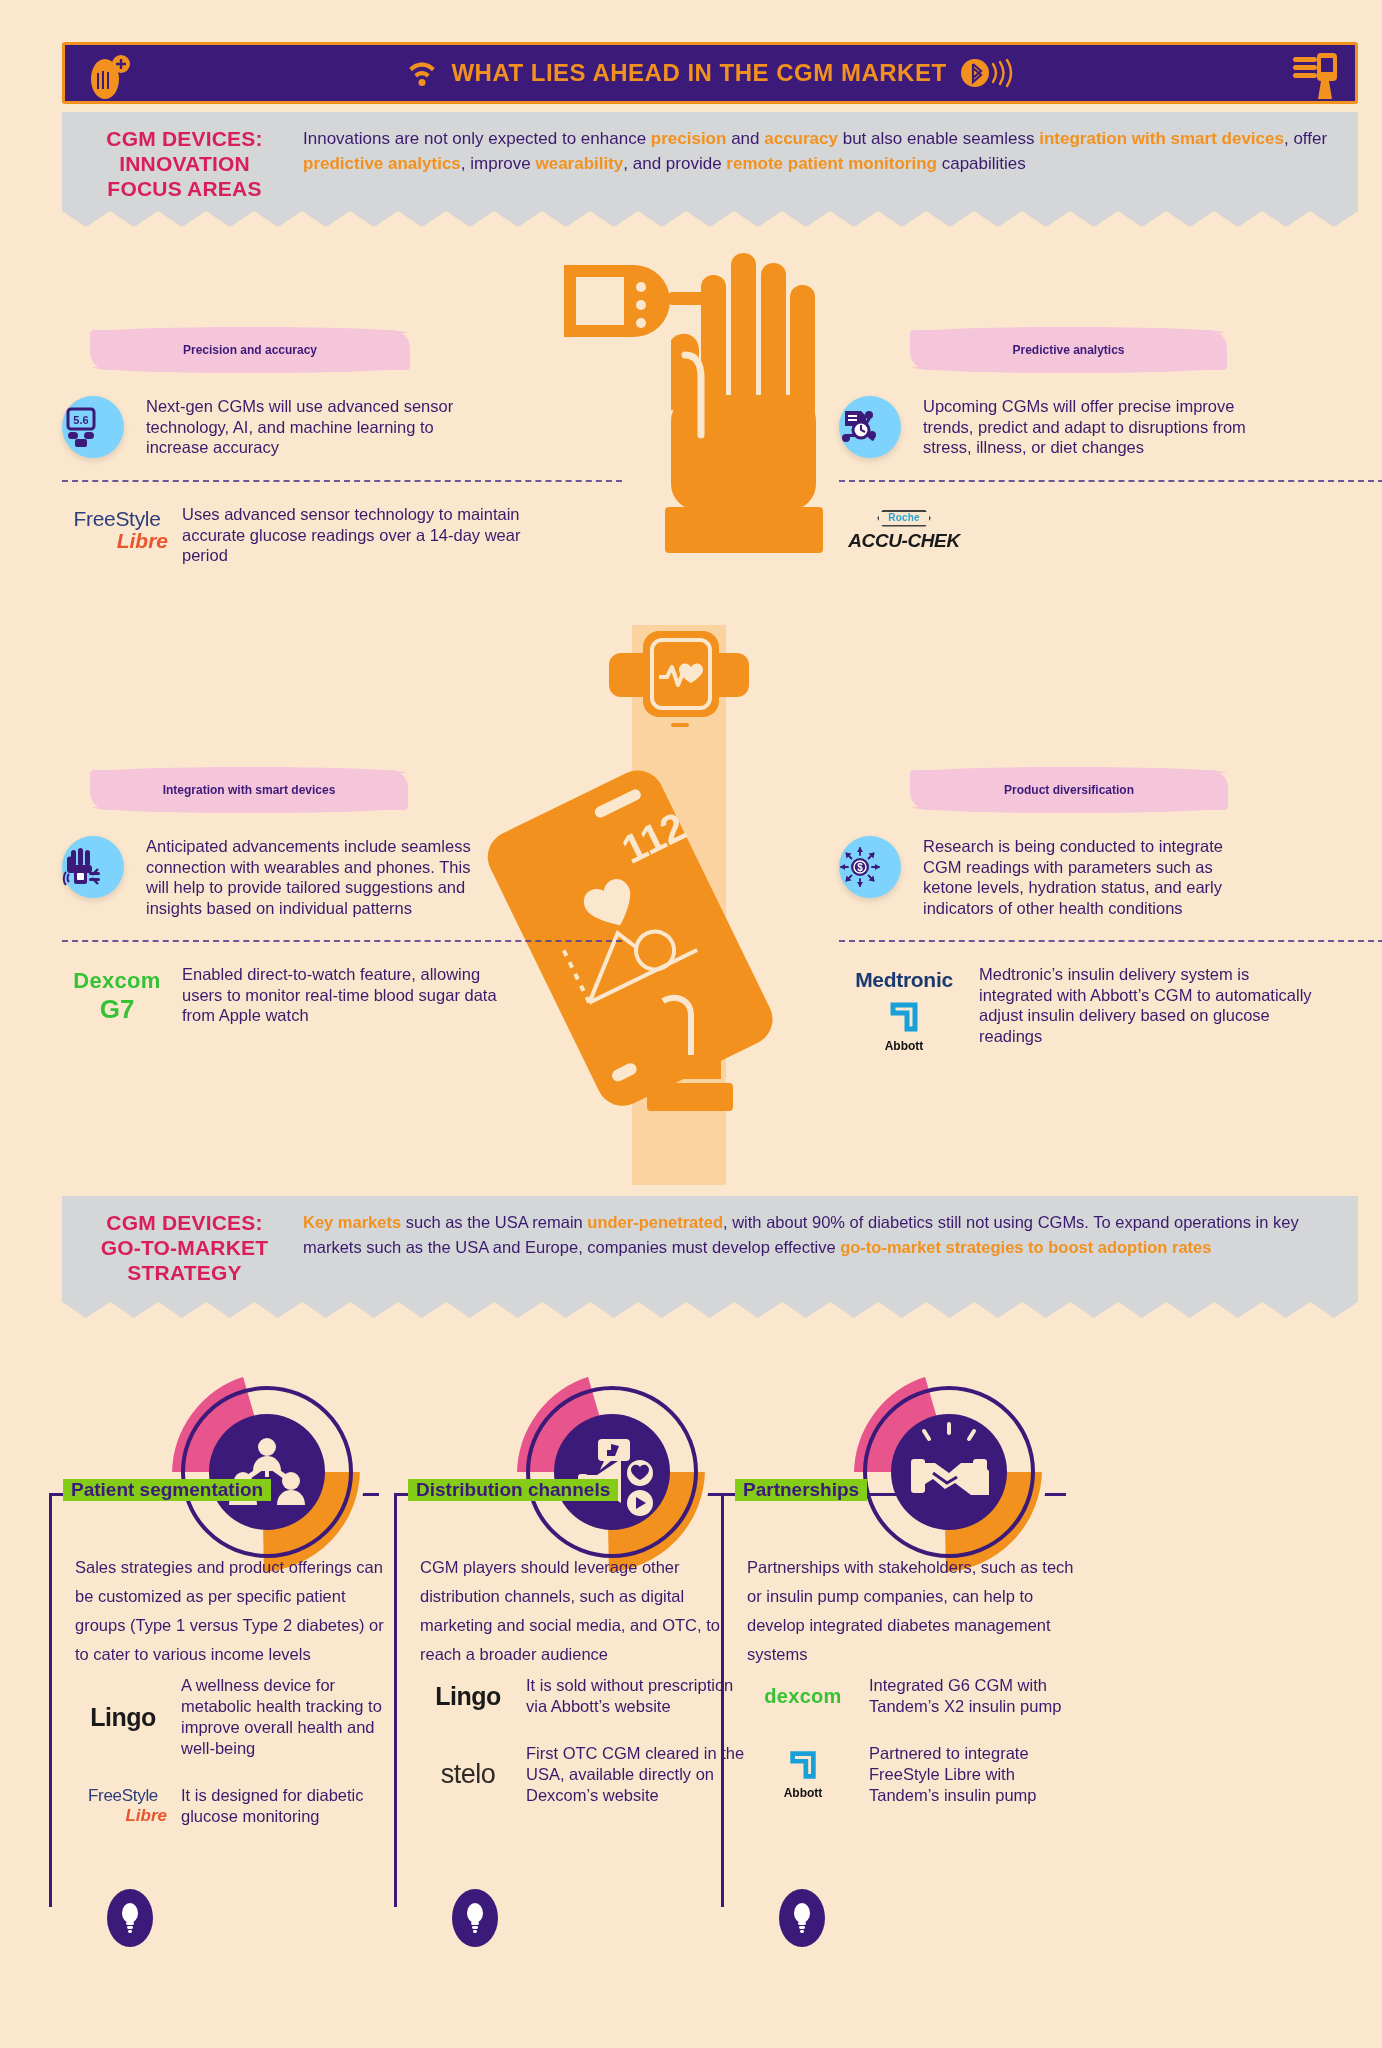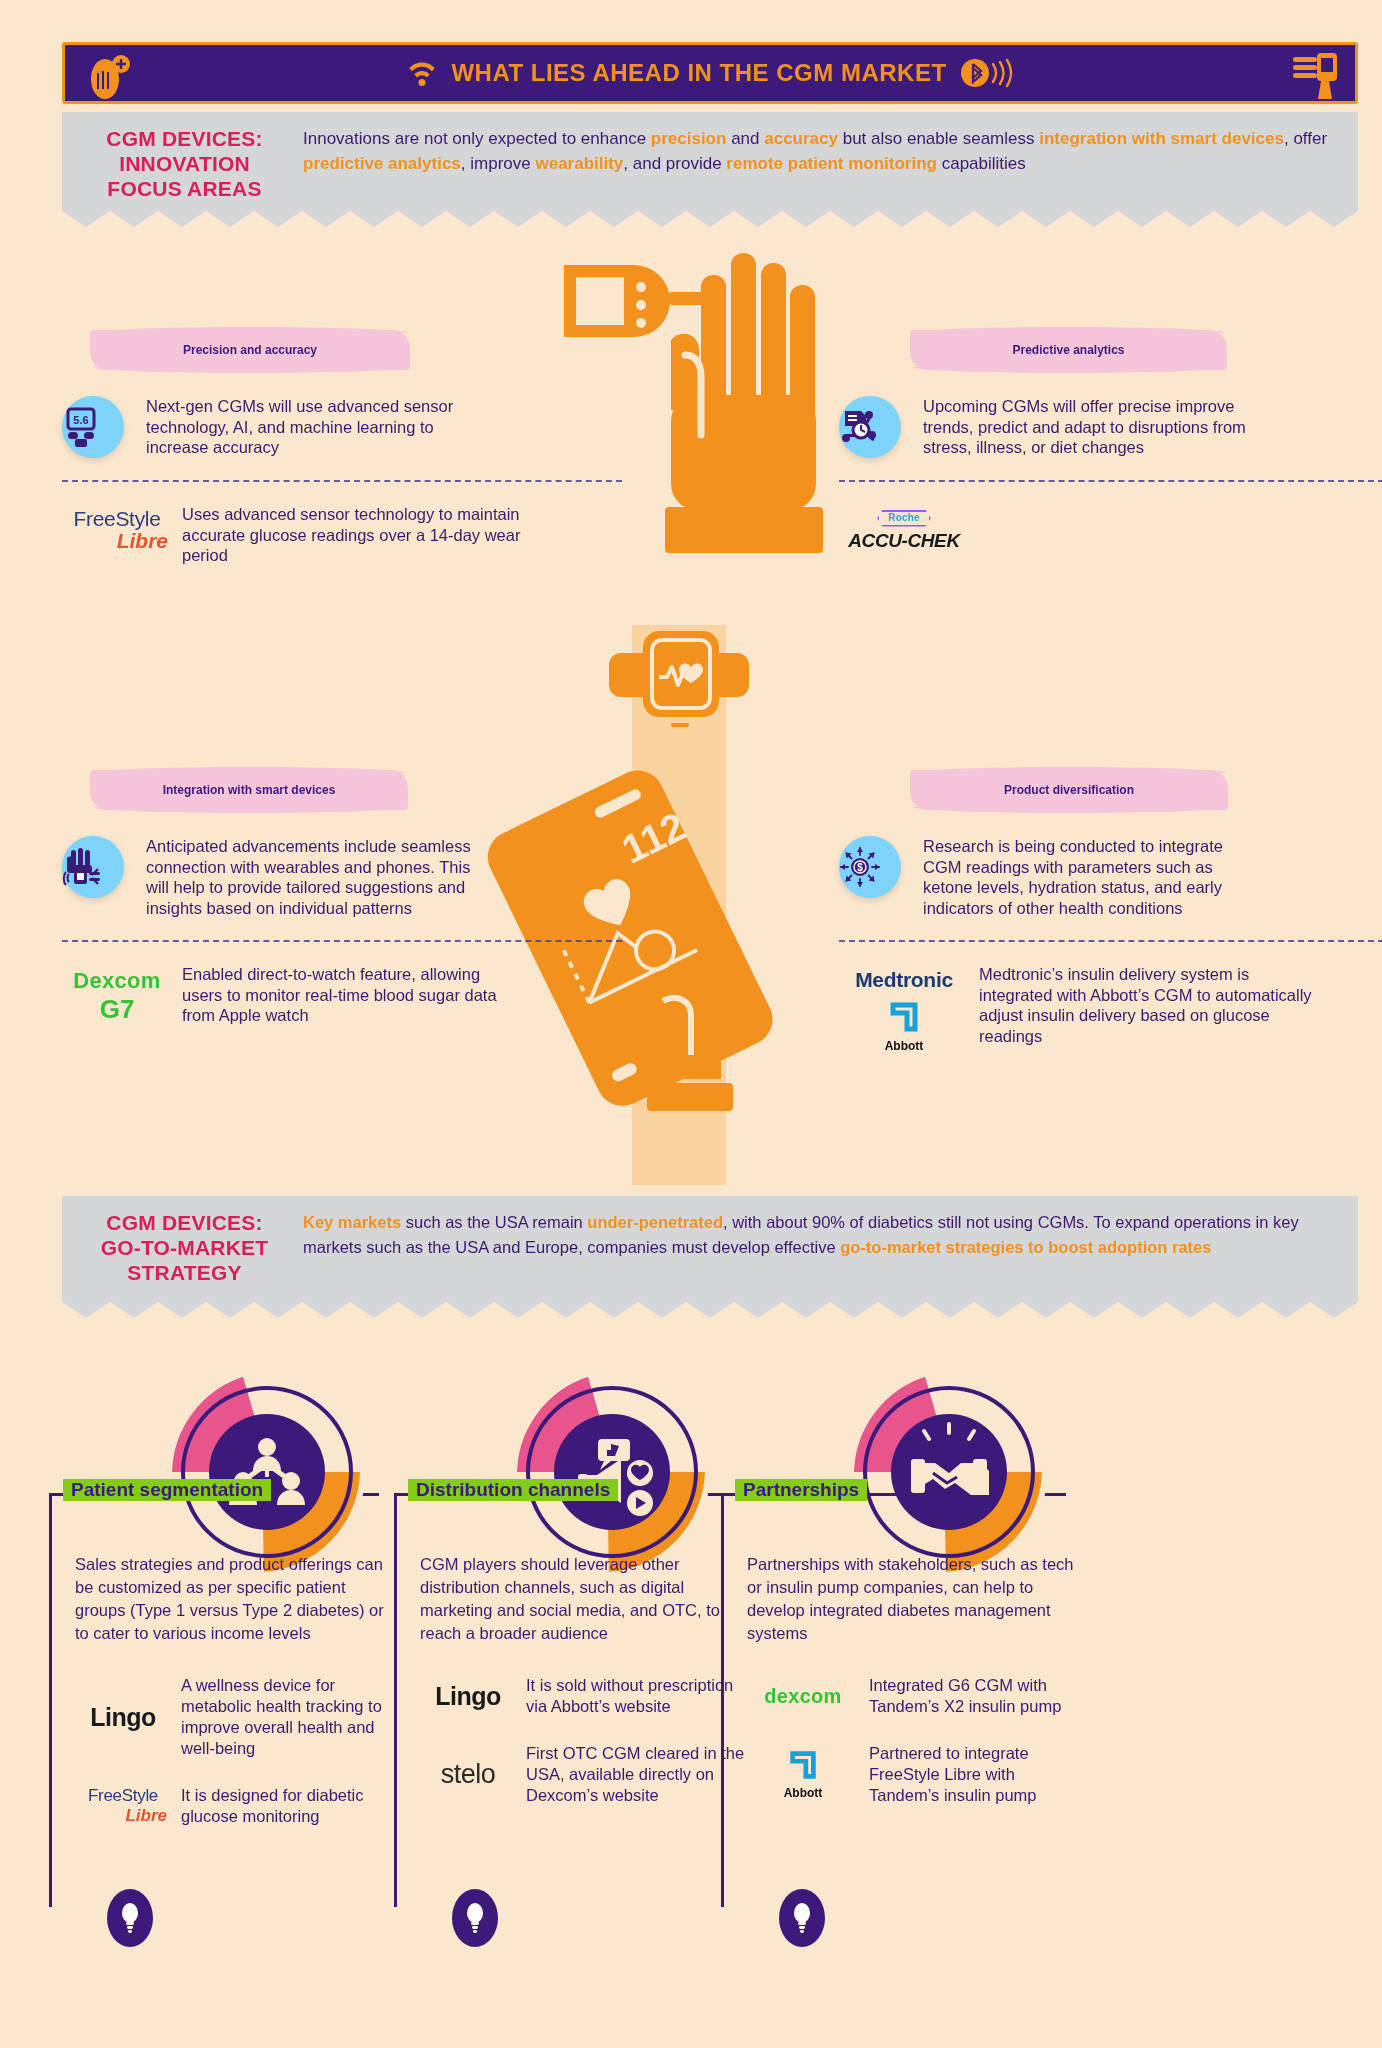--- a/index.html
+++ b/index.html
@@ -98,21 +98,21 @@
   .brandbox{flex:0 0 110px;width:110px;text-align:center;padding-top:4px;}
   .brandbox-wide{flex:0 0 130px;width:130px;}
   .brandrow .copy{margin-left:10px;width:340px;}
 
   
   .fs-libre{line-height:1.05;}
   .fs-1{color:#2b3d7b;font-size:21px;letter-spacing:-.3px;}
   .fs-2{color:#e8552e;font-size:21px;font-style:italic;font-weight:bold;text-align:right;padding-right:4px;}
   .accu{line-height:1.05;}
   .roche{
-    display:inline-block;border:2px solid #8b5cf6;color:#2aa2d6;
+    display:inline-block;border:2px solid #404040;color:#2aa2d6;
     font-size:10px;font-weight:bold;padding:1px 9px;
     clip-path:polygon(10% 0,90% 0,100% 50%,90% 100%,10% 100%,0 50%);
     letter-spacing:.2px;
   }
   .accuchek{color:#1a1a1a;font-weight:bold;font-style:italic;font-size:19px;letter-spacing:-.4px;margin-top:4px;}
   .dexcom{color:#36c235;font-weight:bold;font-size:22px;letter-spacing:.3px;}
   .dexcom-g7{color:#36c235;font-weight:bold;font-size:26px;text-align:center;}
   .medtronic{color:#1b3a72;font-weight:bold;font-size:21px;letter-spacing:-.3px;}
   .abbott-wrap{text-align:center;margin-top:8px;}
   .abbott-txt{color:#111;font-weight:bold;font-size:12px;margin-top:1px;}
@@ -133,21 +133,21 @@
     box-sizing:border-box;
   }
   .c3 .card-box{width:345px;}
   .card-title{
     position:absolute;top:94px;left:14px;
     font-weight:bold;font-size:19px;color:#3b1a7a;background:#84cc16;
     padding:0 8px;z-index:4;white-space:nowrap;
   }
   .card-body{
     position:absolute;top:168px;left:26px;width:320px;
-    font-size:16.5px;line-height:23px;color:#3b1a6e;
+    font-size:16.5px;line-height:29px;color:#3b1a6e;
   }
   .c3 .card-body{width:330px;}
   .card-items{position:absolute;top:290px;left:26px;width:330px;}
   .c3 .card-items{width:335px;}
   .citem{display:flex;align-items:center;margin-bottom:26px;}
   .citem .cbrand{flex:0 0 96px;width:96px;text-align:center;}
   .c3 .citem .cbrand{flex:0 0 112px;width:112px;}
   .citem .ctxt{font-size:16.5px;line-height:21px;margin-left:10px;flex:1;}
   .bulb{
     position:absolute;top:504px;left:58px;width:46px;height:58px;

